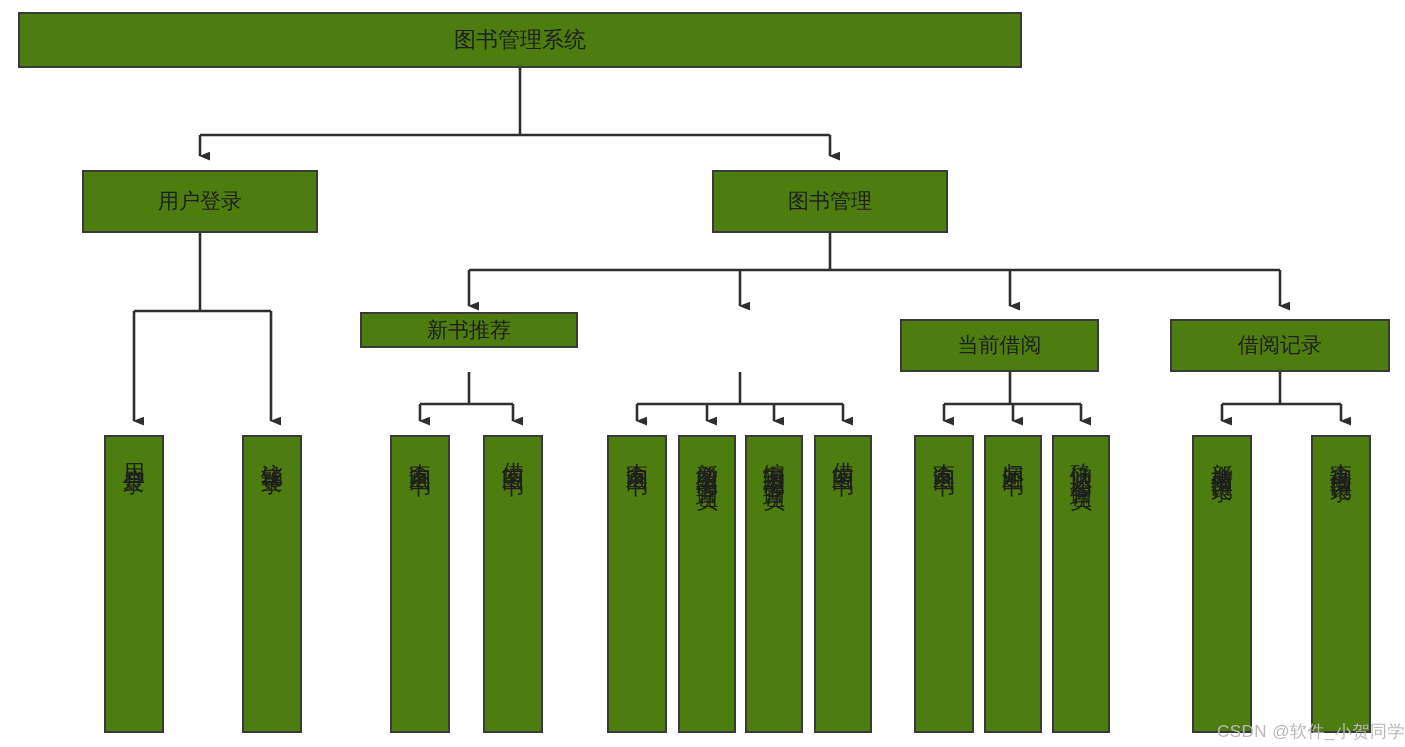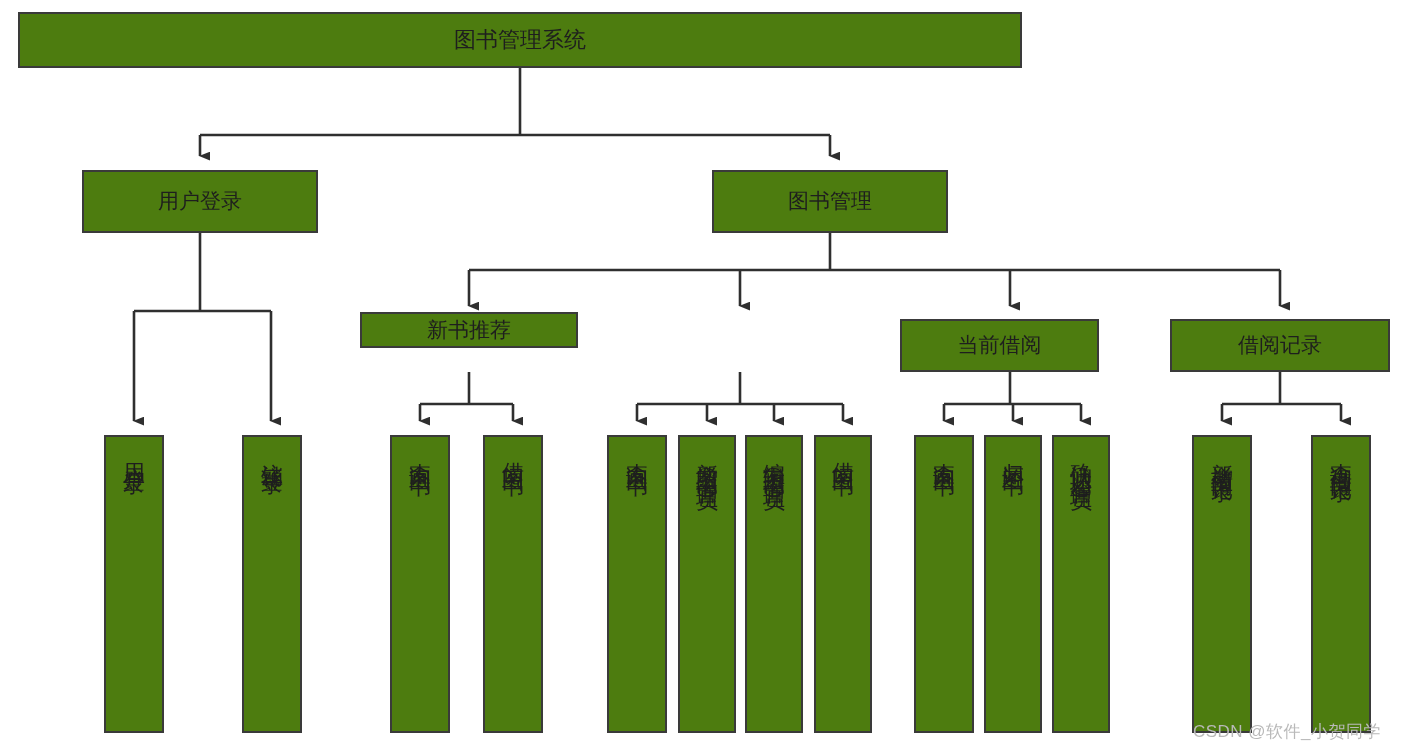--- a/index.html
+++ b/index.html
@@ -55,21 +55,21 @@
   .node.vertical .node-label {
     writing-mode: vertical-rl;
     text-orientation: upright;
     font-size: 22px;
     letter-spacing: 4px;
     line-height: 1;
     white-space: nowrap;
   }
   .watermark {
     position: absolute;
-    right: 24px;
+    right: 0;
     bottom: 4px;
     font-size: 17px;
     color: #b9b9b9;
     letter-spacing: 0.5px;
     white-space: nowrap;
   }
 </style>
 </head>
 <body>
 

